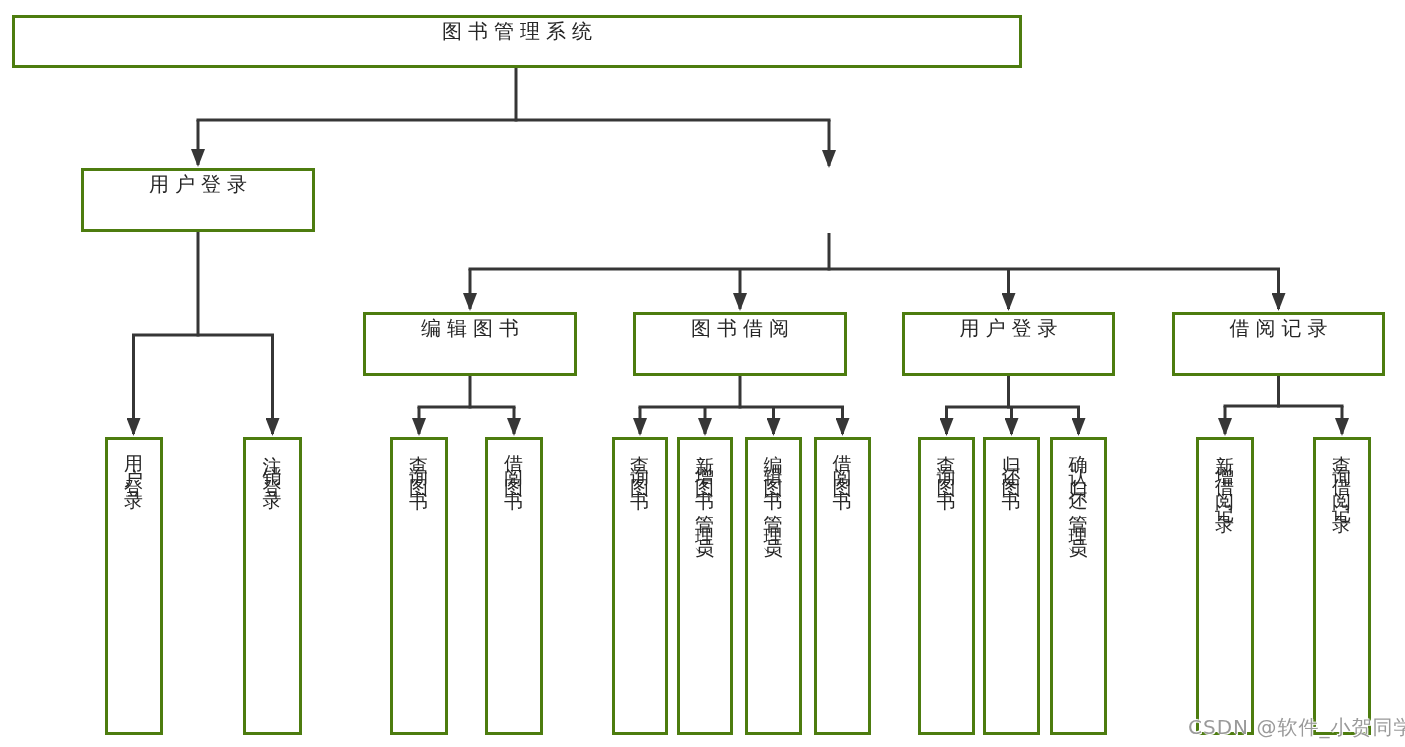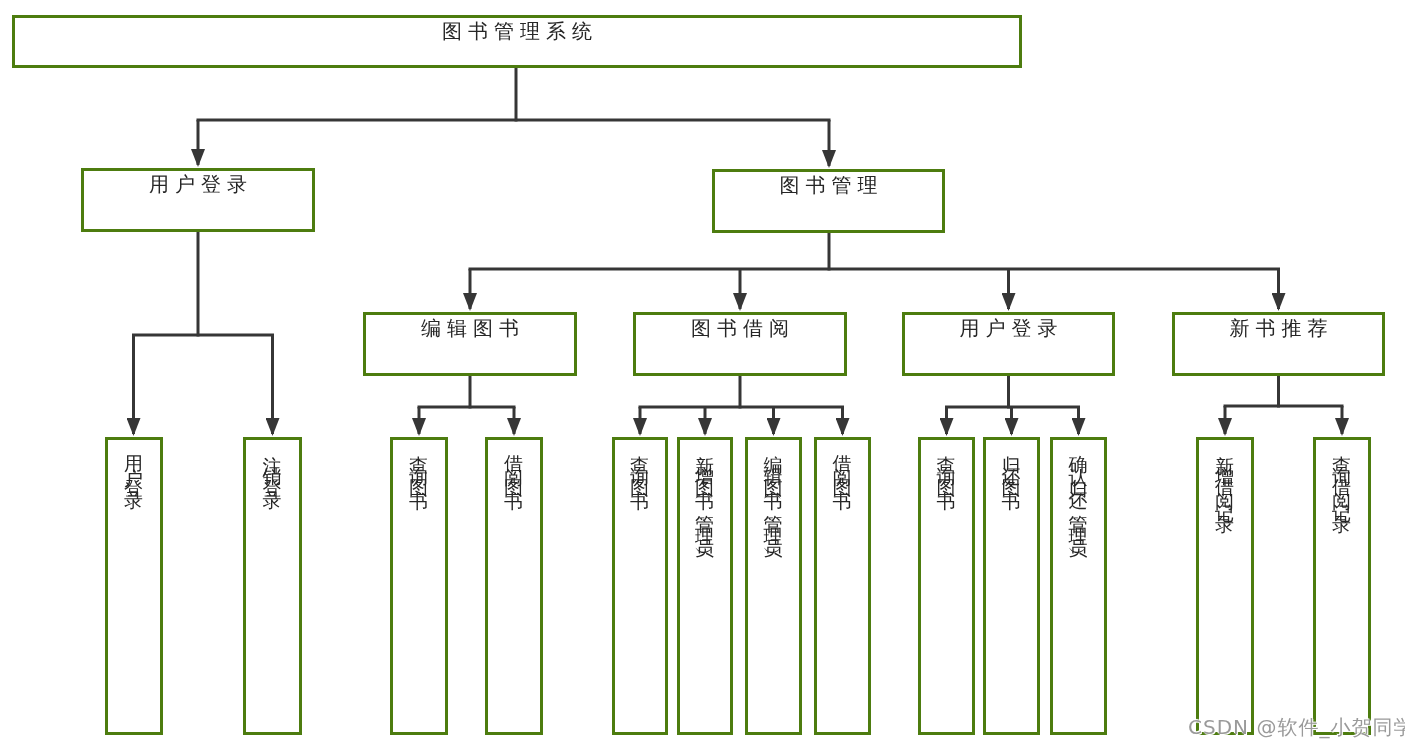--- a/index.html
+++ b/index.html
@@ -120,35 +120,32 @@
     </g>
   </svg>
 
   <div class="node h" style="left:12px;top:15px;width:1010px;height:53px">
     <span>图书管理系统</span>
   </div>
 
   <div class="node h" style="left:81px;top:168px;width:234px;height:64px">
     <span>用户登录</span>
   </div>
-  <div class="node h" style="left:712px;top:169px;width:233px;height:64px">
-    <span>图书管理</span>
-  </div>
 
   <div class="node h" style="left:363px;top:312px;width:214px;height:64px">
     <span>编辑图书</span>
   </div>
   <div class="node h" style="left:633px;top:312px;width:214px;height:64px">
     <span>图书借阅</span>
   </div>
   <div class="node h" style="left:902px;top:312px;width:213px;height:64px">
     <span>用户登录</span>
   </div>
   <div class="node h" style="left:1172px;top:312px;width:213px;height:64px">
-    <span>新书推荐</span>
+    <span>借阅记录</span>
   </div>
 
   <div class="node v" style="left:105px;top:437px;width:58px;height:298px">
     <span>用户登录</span>
   </div>
   <div class="node v" style="left:243px;top:437px;width:59px;height:298px">
     <span>注销登录</span>
   </div>
 
   <div class="node v" style="left:390px;top:437px;width:58px;height:298px">

